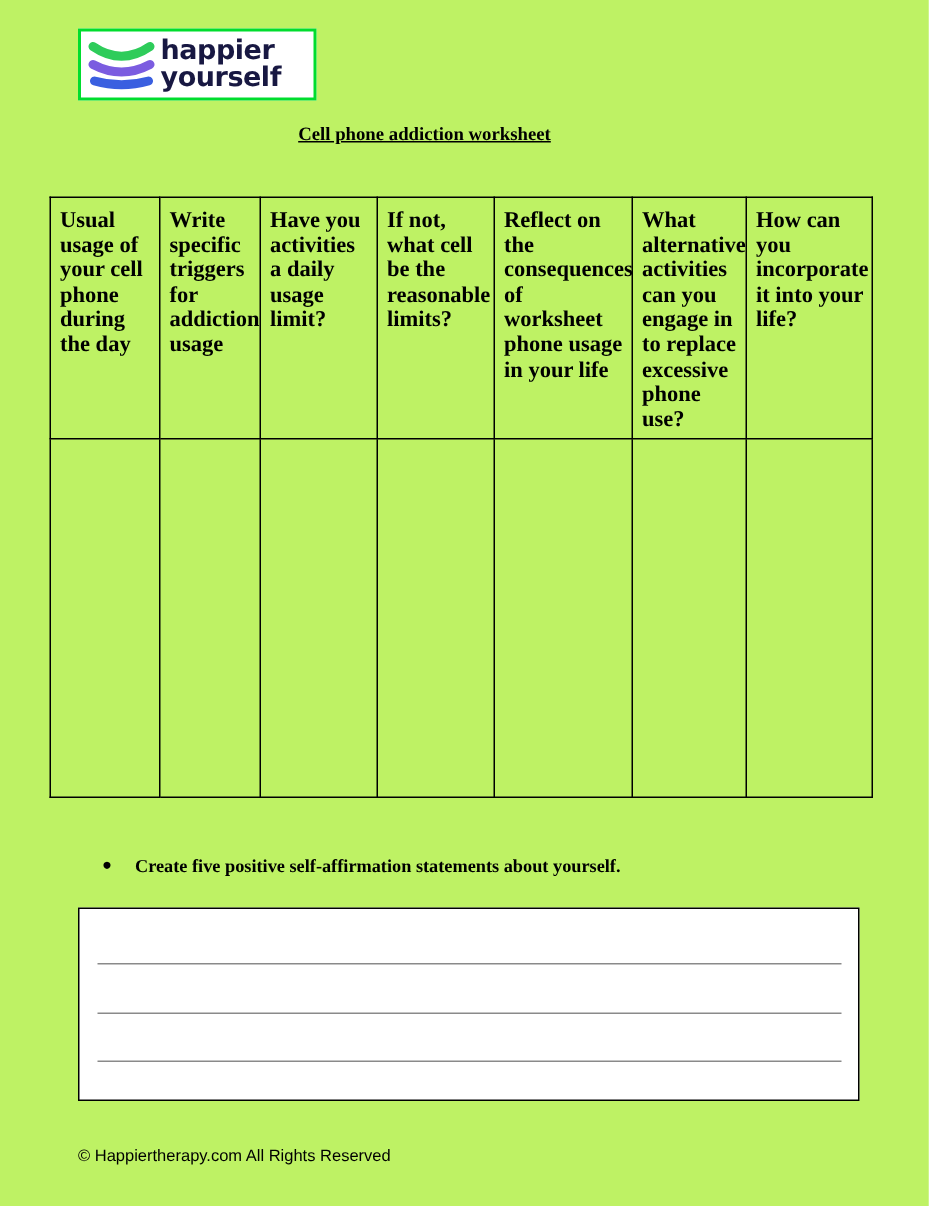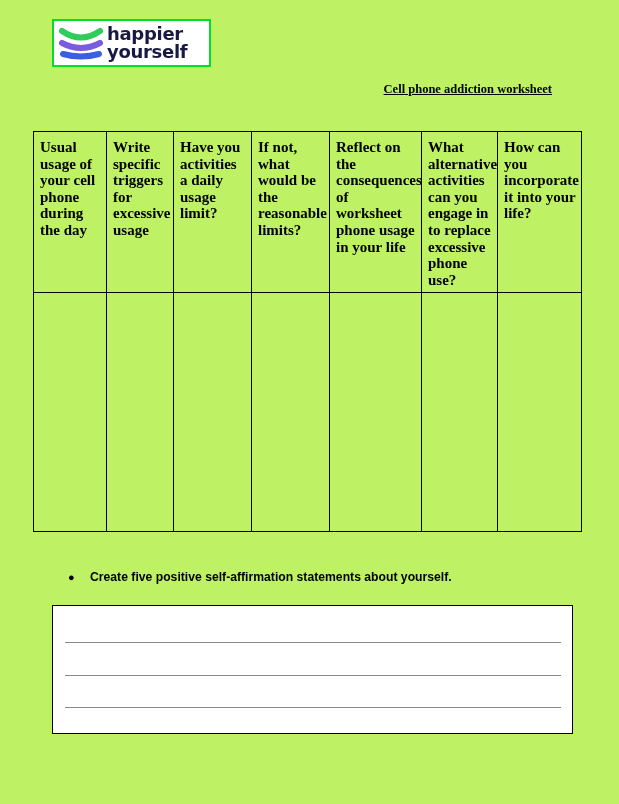--- a/index.html
+++ b/index.html
@@ -56,21 +56,21 @@
   .logo-wordmark .l2 {
     display: block;
   }
 
   
   .worksheet-title {
     position: absolute;
     left: 0;
     top: 82px;
     width: 552px;
-    text-align: right;
+    text-align: center;
     font-family: "Liberation Serif", serif;
     font-weight: bold;
     font-size: 12.5px;
     text-decoration: underline;
     padding-left: 14px;
     box-sizing: border-box;
   }
 
   
   .wtable {
@@ -107,21 +107,21 @@
     display: flex;
     align-items: flex-start;
   }
   .bullet-dot {
     font-size: 11px;
     line-height: 16px;
     width: 22px;
     flex: 0 0 22px;
   }
   .bullet-text {
-    font-family: Liberation Sans, sans-serif;
+    font-family: Liberation Serif, serif;
     font-weight: bold;
     font-size: 12.2px;
     line-height: 16px;
   }
 
   
   .answer-box {
     position: absolute;
     left: 52px;
     top: 605px;
@@ -177,23 +177,23 @@
       <col style="width:67px">
       <col style="width:78px">
       <col style="width:78px">
       <col style="width:92px">
       <col style="width:76px">
       <col style="width:84px">
     </colgroup>
     <tbody>
       <tr class="head-row">
         <td>Usual usage of your cell phone during the day</td>
-        <td>Write specific triggers for excessive usage</td>
+        <td>Write specific triggers for addiction usage</td>
         <td>Have you activities a daily usage limit?</td>
-        <td>If not, what would be the reasonable limits?</td>
+        <td>If not, what cell be the reasonable limits?</td>
         <td>Reflect on the consequences of worksheet phone usage in your life</td>
         <td>What alternative activities can you engage in to replace excessive phone use?</td>
         <td>How can you incorporate it into your life?</td>
       </tr>
       <tr class="body-row">
         <td></td>
         <td></td>
         <td></td>
         <td></td>
         <td></td>
@@ -207,14 +207,15 @@
     <span class="bullet-dot">●</span>
     <span class="bullet-text">Create five positive self-affirmation statements about yourself.</span>
   </div>
 
   <div class="answer-box">
     <div class="answer-line l1"></div>
     <div class="answer-line l2"></div>
     <div class="answer-line l3"></div>
   </div>
 
+  <div class="footer">© Happiertherapy.com All Rights Reserved</div>
 
 </div>
 
 </body></html>

